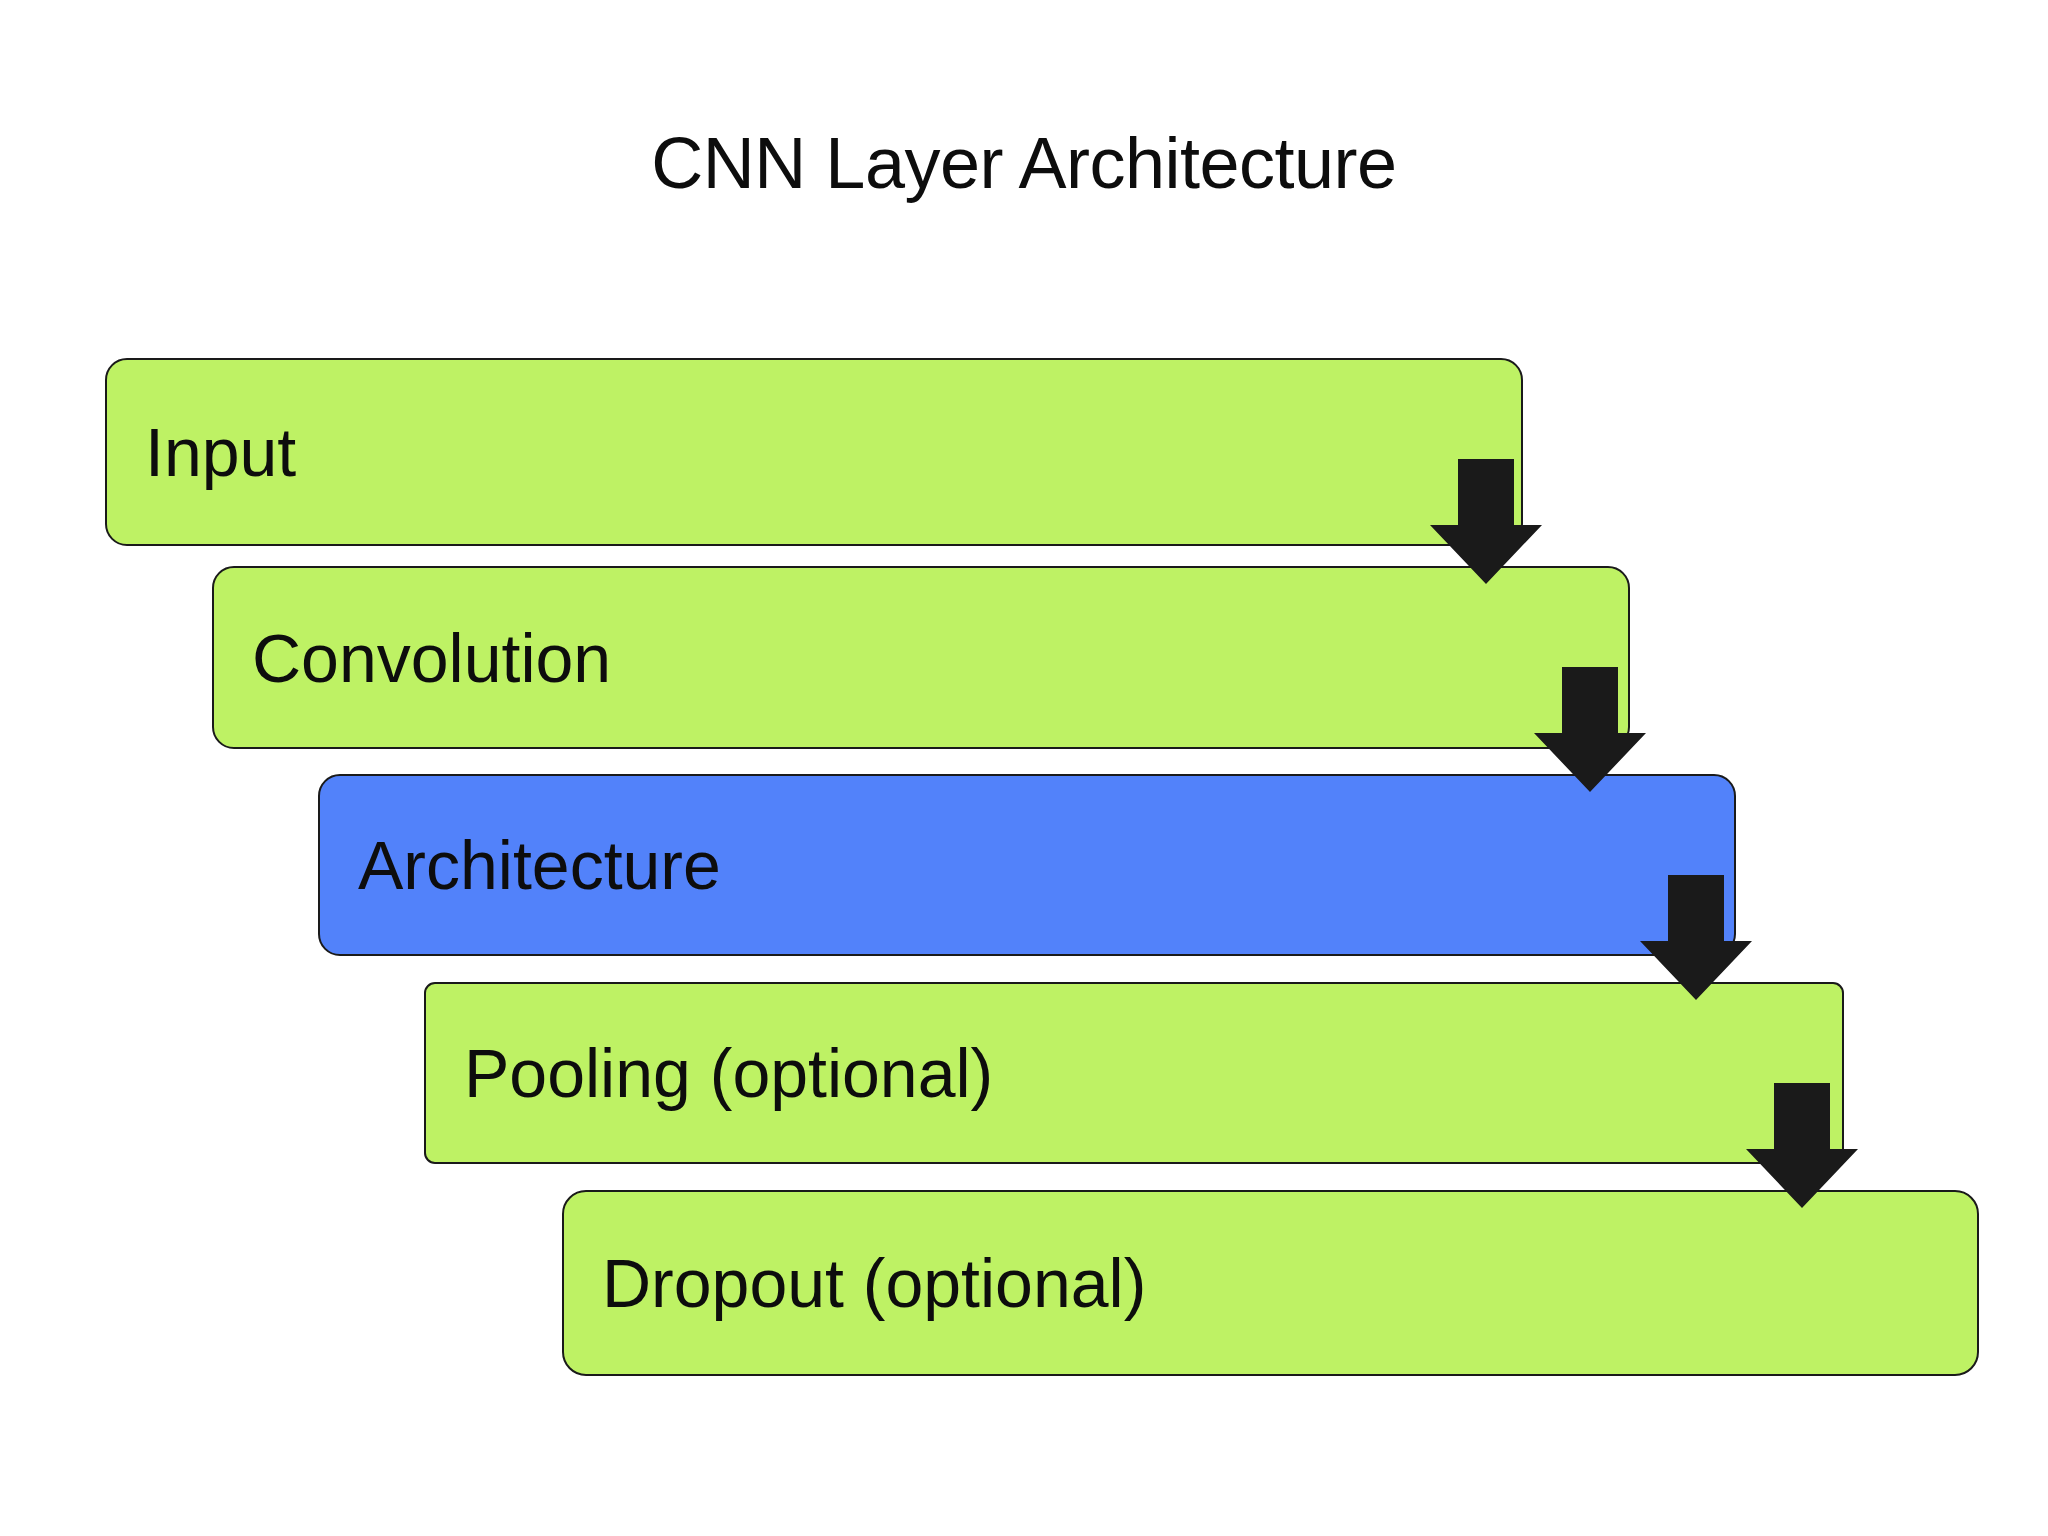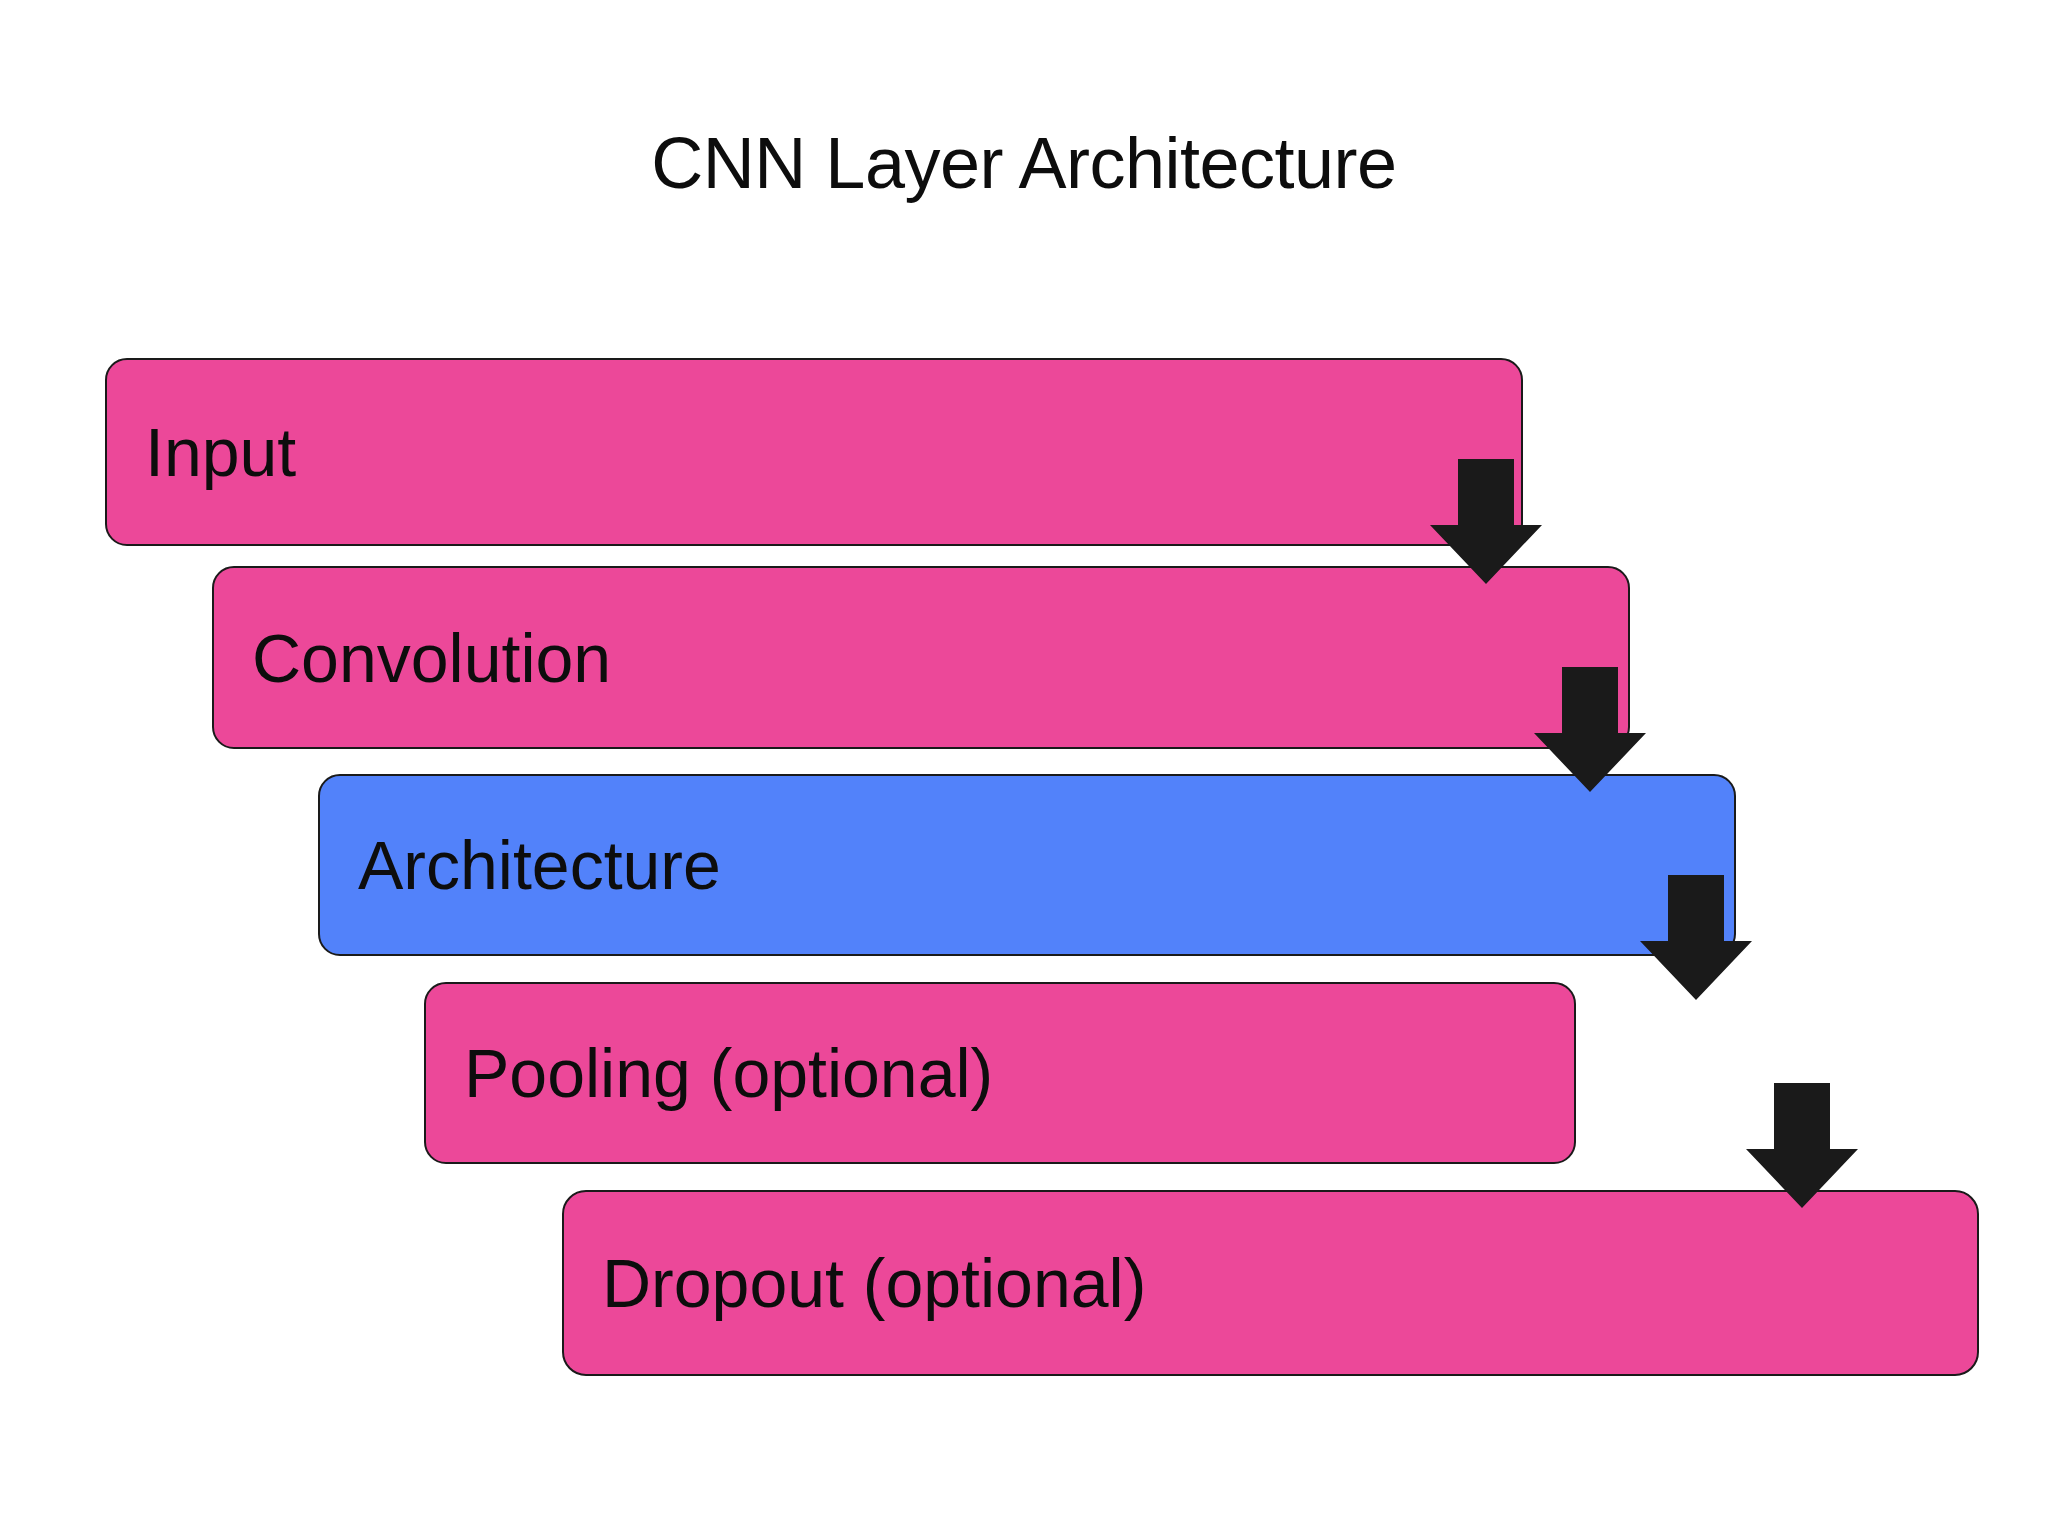--- a/index.html
+++ b/index.html
@@ -26,21 +26,21 @@
     font-size: 72px;
     line-height: 110px;
     color: #0d0d0d;
     font-weight: 400;
     letter-spacing: -0.5px;
     white-space: nowrap;
   }
   .layer-box {
     position: absolute;
     box-sizing: border-box;
-    background: #ec4899;
+    background: #bef264;
     border: 2.5px solid #1a1a1a;
     border-radius: 22px;
     display: flex;
     align-items: center;
   }
   .layer-box.accent {
     background: #5282FA;
   }
   .layer-label {
     font-size: 68px;
@@ -70,21 +70,21 @@
   </div>
 
   <div class="layer-box" style="left:212px; top:566px; width:1418px; height:183px;">
     <span class="layer-label">Convolution</span>
   </div>
 
   <div class="layer-box accent" style="left:318px; top:774px; width:1418px; height:182px;">
     <span class="layer-label">Architecture</span>
   </div>
 
-  <div class="layer-box" style="left:424px; top:982px; width:1152px; height:182px;">
+  <div class="layer-box" style="left:424px; top:982px; width:1420px; height:182px;border-radius:11px;">
     <span class="layer-label">Pooling (optional)</span>
   </div>
 
   <div class="layer-box" style="left:562px; top:1190px; width:1417px; height:186px;border-radius:24px;">
     <span class="layer-label">Dropout (optional)</span>
   </div>
 
   <div class="arrow" style="left:1430px; top:459px; width:112px; height:125px;">
     <svg width="112" height="125" viewBox="0 0 112 125" xmlns="http://www.w3.org/2000/svg">
       <polygon points="28,0 84,0 84,66 112,66 56,125 0,66 28,66" fill="#1a1a1a"></polygon>

